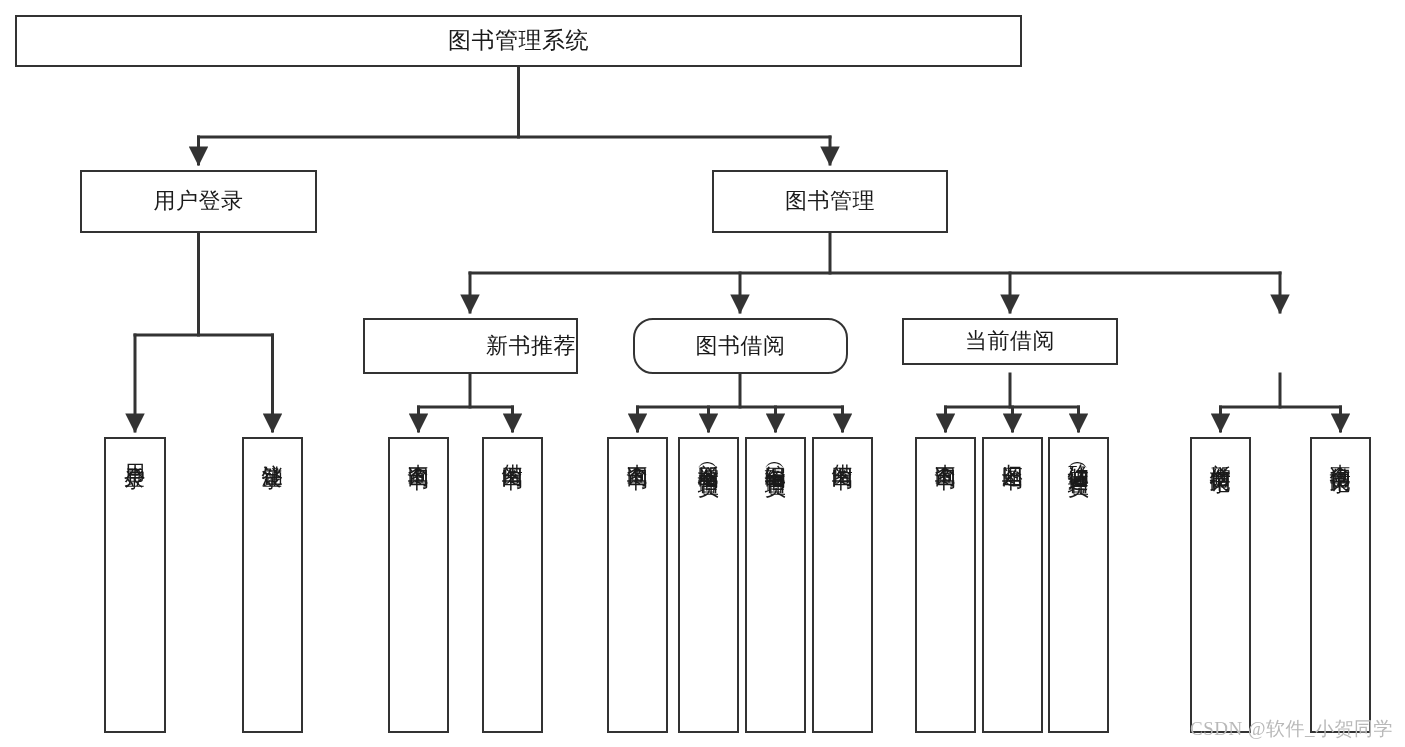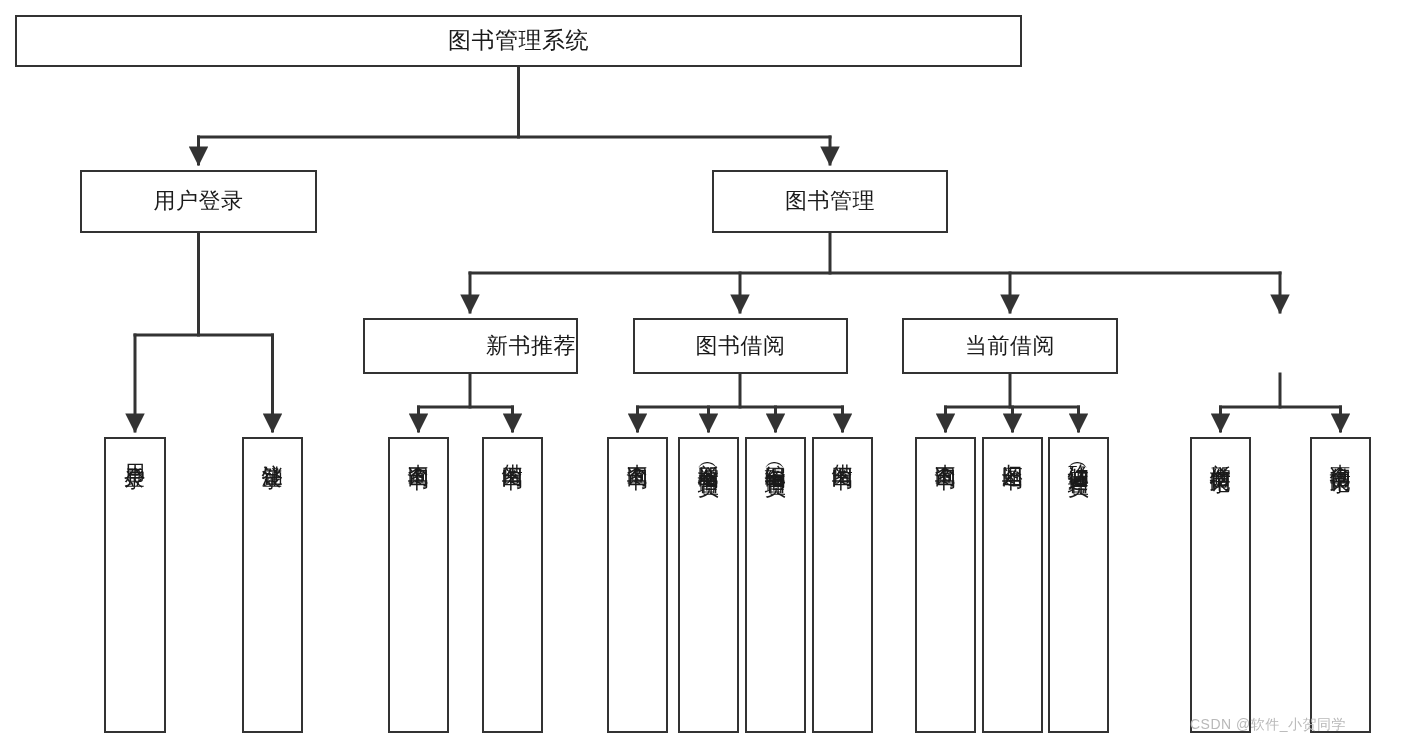--- a/index.html
+++ b/index.html
@@ -41,25 +41,25 @@
   .node.vert .label{
     writing-mode:vertical-rl;
     text-orientation:upright;
     font-size:21px;
     line-height:1.12;
     letter-spacing:2px;
     margin:0 auto;
   }
   .watermark{
     position:absolute;
-    font-size:14px;
+    font-size:19px;
     color:#b9b9b9;
     white-space:nowrap;
     letter-spacing:0.5px;
-    font-family:Liberation Sans, sans-serif;
+    font-family:Liberation Serif, serif;
   }
 </style>
 </head>
 <body>
 
 <div id="canvas">
 
   <svg id="edges" viewBox="0 0 1405 747" xmlns="http://www.w3.org/2000/svg">
     <defs>
       <marker id="arrow" viewBox="0 0 10 10" refX="9" refY="5" markerWidth="6.5" markerHeight="6.5" orient="auto-start-reverse">
@@ -117,24 +117,24 @@
   <div class="node horiz" style="left: 80px; top: 170px; width: 237px; height: 63px;">
     <span class="label">用户登录</span>
   </div>
   <div class="node horiz" style="left: 712px; top: 170px; width: 236px; height: 63px;">
     <span class="label">图书管理</span>
   </div>
 
   <div class="node horiz" style="left: 363px; top: 318px; width: 215px; height: 56px; justify-content: flex-end;">
     <span class="label">新书推荐</span>
   </div>
-  <div class="node horiz" style="left: 633px; top: 318px; width: 215px; height: 56px;">
+  <div class="node horiz" style="left: 633px; top: 318px; width: 215px; height: 56px; border-radius: 20px;">
     <span class="label">图书借阅</span>
   </div>
-  <div class="node horiz" style="left: 902px; top: 318px; width: 216px; height: 56px;">
+  <div class="node horiz" style="left: 902px; top: 318px; width: 216px; height: 47px;">
     <span class="label">当前借阅</span>
   </div>
 
   <div class="node vert" style="left: 104px; top: 437px; width: 62px; height: 296px;">
     <span class="label">用户登录</span>
   </div>
   <div class="node vert" style="left: 242px; top: 437px; width: 61px; height: 296px;">
     <span class="label">注销登录</span>
   </div>
   <div class="node vert" style="left: 388px; top: 437px; width: 61px; height: 296px;">

